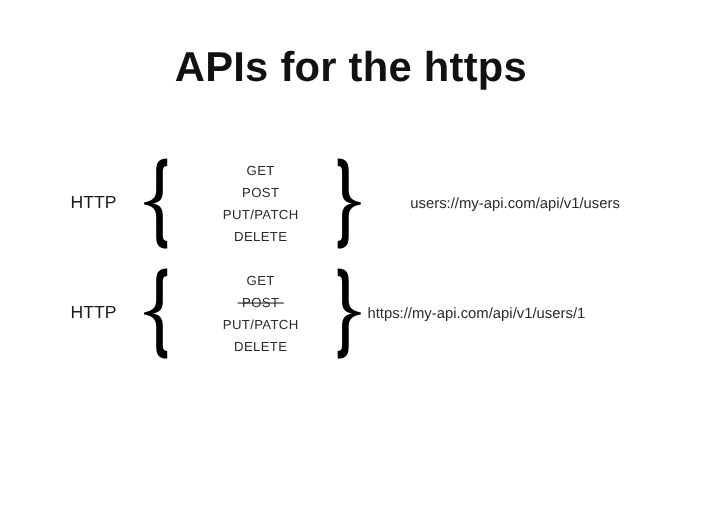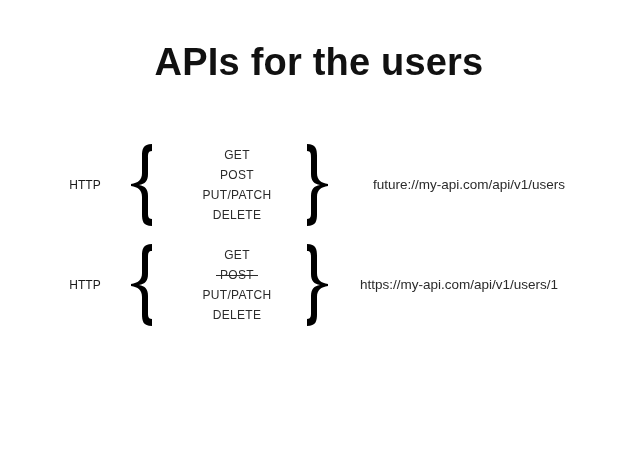--- a/index.html
+++ b/index.html
@@ -46,21 +46,21 @@
     align-items: center;
   }
   .row-1 { top: 140px; }
   .row-2 { top: 240px; }
 
   .proto-label {
     position: absolute;
     left: 40px;
     width: 90px;
     text-align: center;
-    font-size: 12px;
+    font-size: 16px;
     font-weight: 400;
     color: #1a1a1a;
     line-height: 90px;
     white-space: nowrap;
   }
 
   .brace {
     position: absolute;
     top: 0;
     width: 34px;
@@ -110,28 +110,28 @@
     position: absolute;
     top: 0;
     height: 90px;
     line-height: 90px;
     font-size: 13.5px;
     font-weight: 400;
     color: #2b2b2b;
     white-space: nowrap;
   }
   .endpoint-1 { left: 373px; }
-  .endpoint-2 { left: 360px; }
+  .endpoint-2 { left: 334px; }
 </style>
 </head>
 <body>
 
 <div class="slide">
 
-  <div class="slide-title">APIs for the users</div>
+  <div class="slide-title">APIs for the https</div>
 
   <div class="row row-1">
 
     <div class="proto-label">HTTP</div>
 
     <span class="brace brace-left">
       <svg viewBox="0 0 34 90" xmlns="http://www.w3.org/2000/svg" aria-hidden="true">
         <path d="M25 4 C16 4 15 9 15 16 L15 33 C15 40 11 43 4 44 L4 46 C11 47 15 50 15 57 L15 74 C15 81 16 86 25 86 L25 79 C21 79 21 76 21 72 L21 56 C21 49 18 46 12 45 C18 44 21 41 21 34 L21 18 C21 14 21 11 25 11 Z"></path>
       </svg>
     </span>
@@ -142,21 +142,21 @@
       <div class="method">PUT/PATCH</div>
       <div class="method">DELETE</div>
     </div>
 
     <span class="brace brace-right">
       <svg viewBox="0 0 34 90" xmlns="http://www.w3.org/2000/svg" aria-hidden="true">
         <path d="M9 4 C18 4 19 9 19 16 L19 33 C19 40 23 43 30 44 L30 46 C23 47 19 50 19 57 L19 74 C19 81 18 86 9 86 L9 79 C13 79 13 76 13 72 L13 56 C13 49 16 46 22 45 C16 44 13 41 13 34 L13 18 C13 14 13 11 9 11 Z"></path>
       </svg>
     </span>
 
-    <div class="endpoint endpoint-1">future://my-api.com/api/v1/users</div>
+    <div class="endpoint endpoint-1">users://my-api.com/api/v1/users</div>
   </div>
 
   <div class="row row-2">
 
     <div class="proto-label">HTTP</div>
 
     <span class="brace brace-left">
       <svg viewBox="0 0 34 90" xmlns="http://www.w3.org/2000/svg" aria-hidden="true">
         <path d="M25 4 C16 4 15 9 15 16 L15 33 C15 40 11 43 4 44 L4 46 C11 47 15 50 15 57 L15 74 C15 81 16 86 25 86 L25 79 C21 79 21 76 21 72 L21 56 C21 49 18 46 12 45 C18 44 21 41 21 34 L21 18 C21 14 21 11 25 11 Z"></path>
       </svg>

